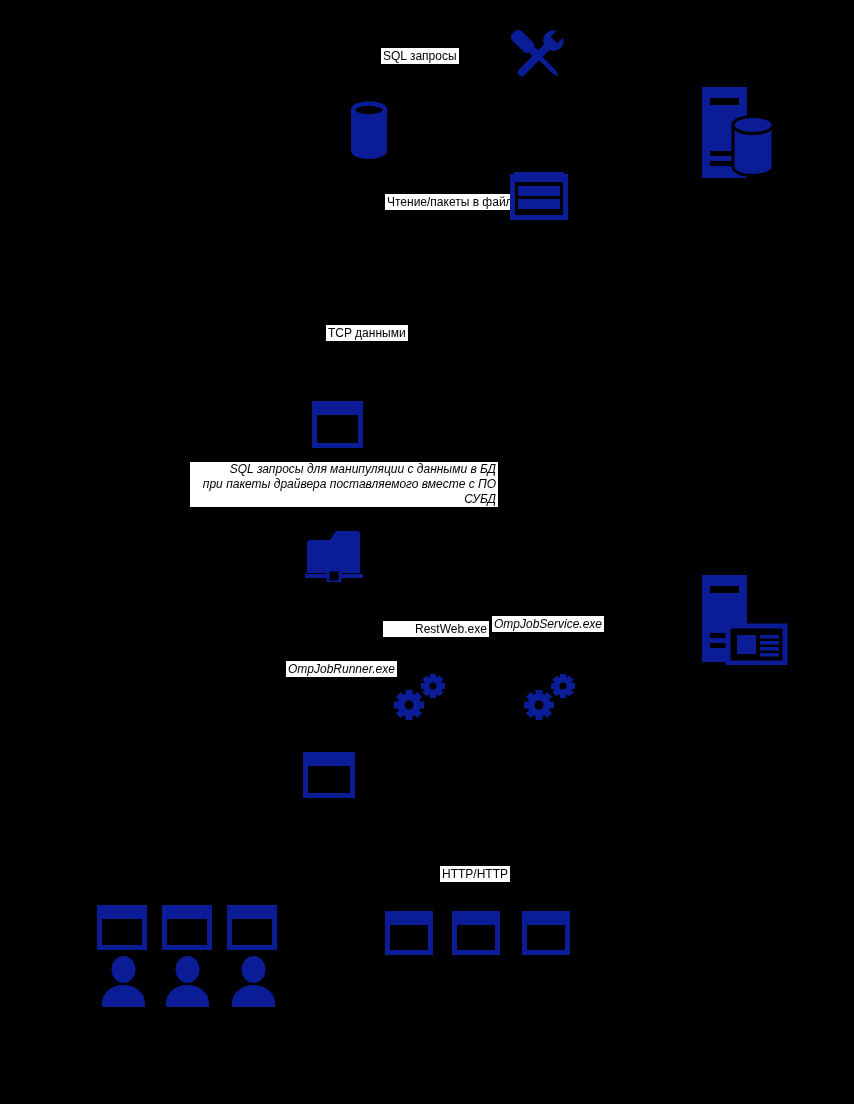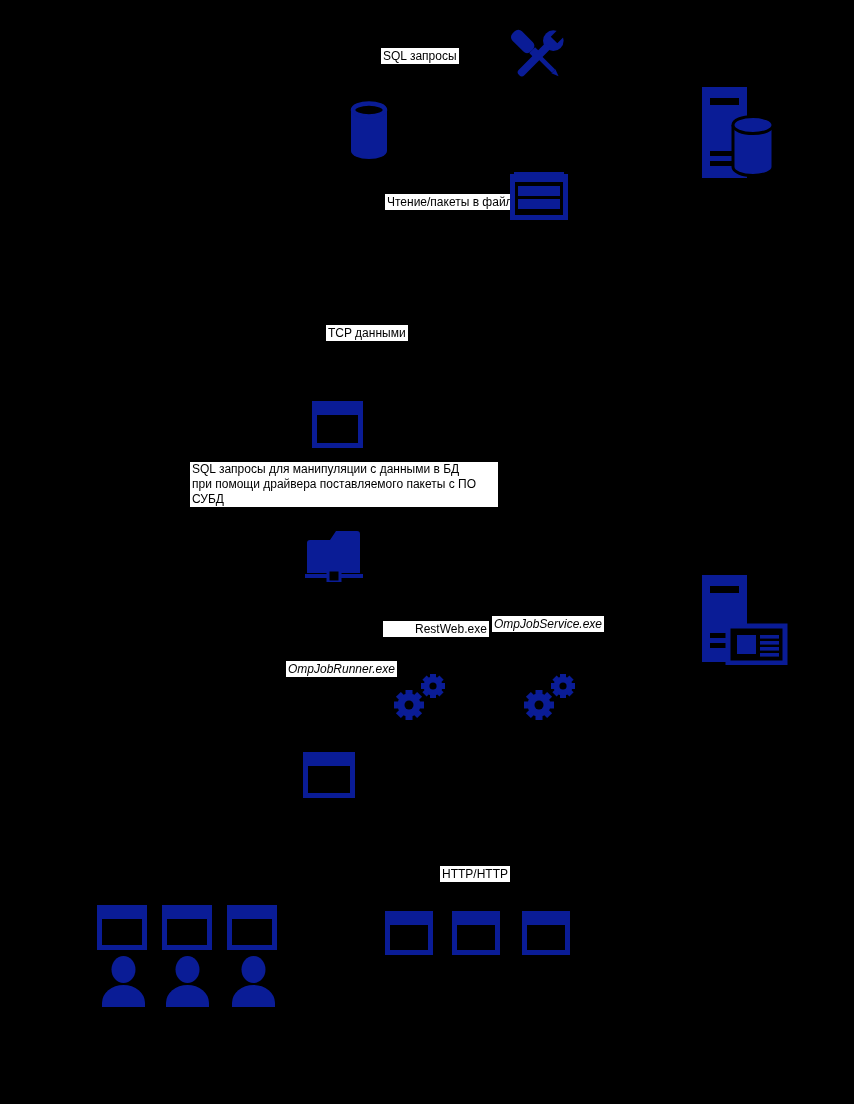--- a/index.html
+++ b/index.html
@@ -23,21 +23,21 @@
   .node svg { display: block; width: 100%; height: 100%; }
   .label {
     position: absolute;
     background: var(--label-bg);
     color: var(--label-fg);
     font-size: 12px;
     line-height: 16px;
     padding: 0 2px;
     white-space: nowrap;
   }
-  .label.multi { white-space: normal; text-align: left; line-height: 15px; }
+  .label.multi { white-space: normal; text-align: right; line-height: 15px; font-style: italic; }
   .label.multi span { display: block; }
   .browser {
     position: absolute;
     border: 5px solid var(--accent);
     background: transparent;
   }
   .browser::before {
     content: "";
     display: block;
     height: 9px;
@@ -101,21 +101,21 @@
       </g>
     </svg>
   </div>
 
   <div class="label" style="left:326px; top:325px;">TCP данными</div>
 
   <div class="browser" style="left:312px; top:401px; width:51px; height:47px;"></div>
 
   <div class="label multi" style="left:190px; top:462px; width:308px;">
     <span>SQL запросы для манипуляции с данными в БД</span>
-    <span>при помощи драйвера поставляемого пакеты с ПО СУБД</span>
+    <span>при пакеты драйвера поставляемого вместе с ПО СУБД</span>
   </div>
 
   <div class="node" style="left:305px; top:523px; width:58px; height:59px;">
     <svg viewBox="0 0 58 59">
       <path d="M2 50 V20 q0 -3 3 -3 h20 l6 -9 h21 q3 0 3 3 v39 z" fill="currentColor"></path>
       <rect x="0" y="51" width="58" height="4" fill="currentColor"></rect>
       <rect x="23" y="47" width="12" height="12" fill="#000" stroke="currentColor" stroke-width="3"></rect>
     </svg>
   </div>
 

